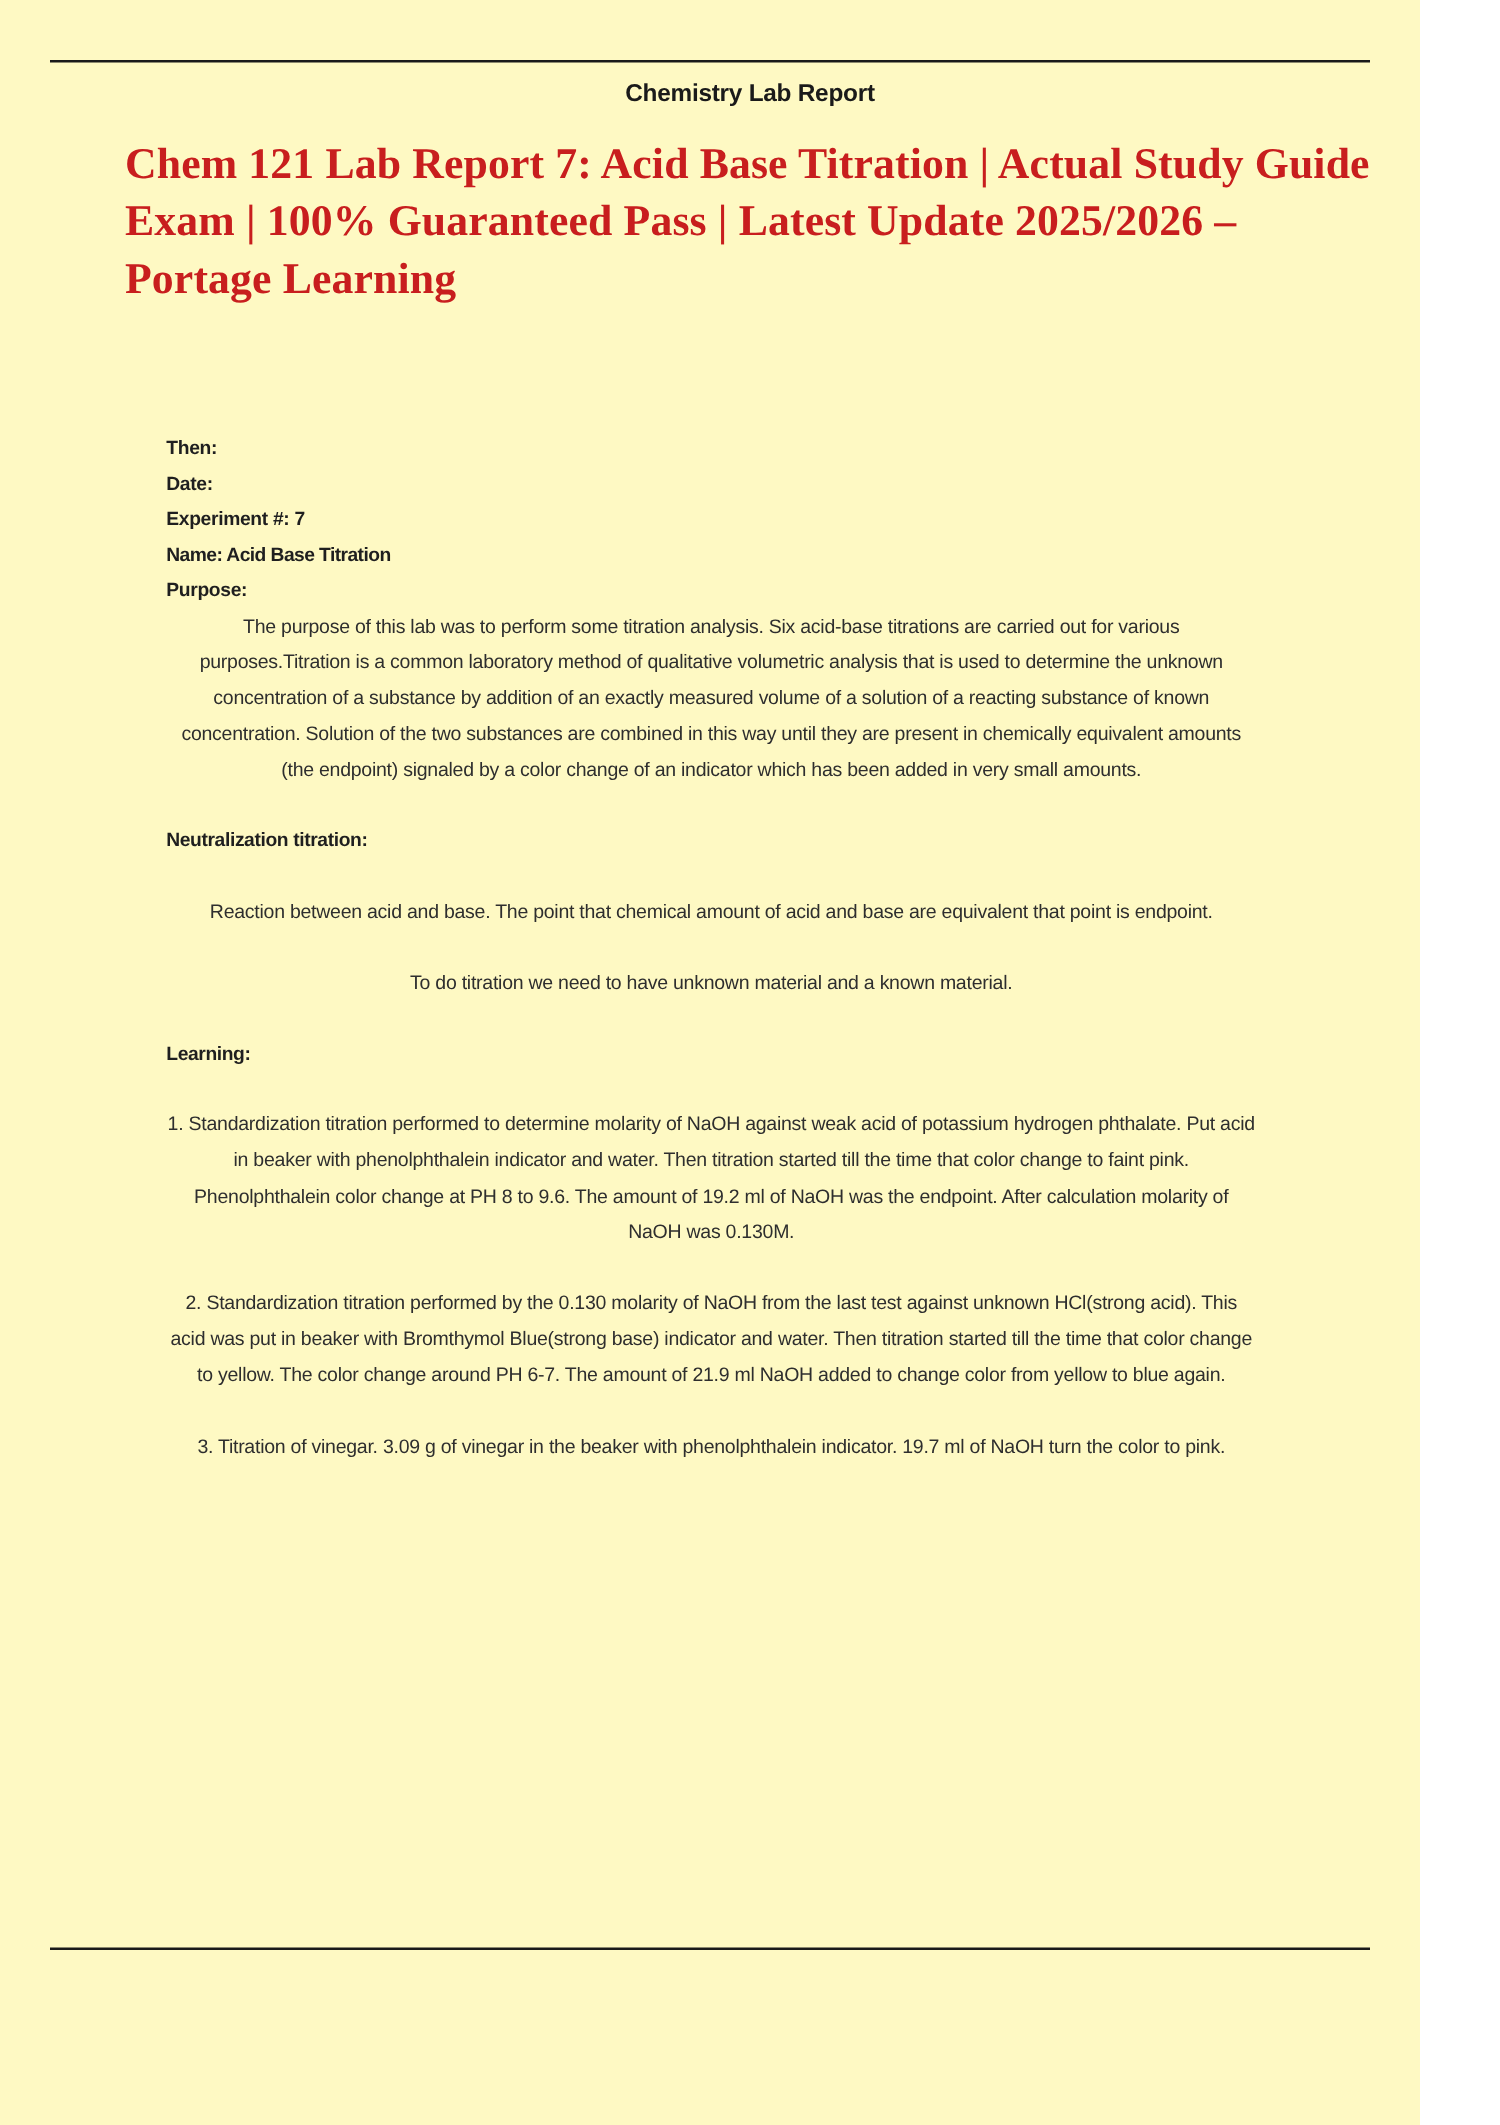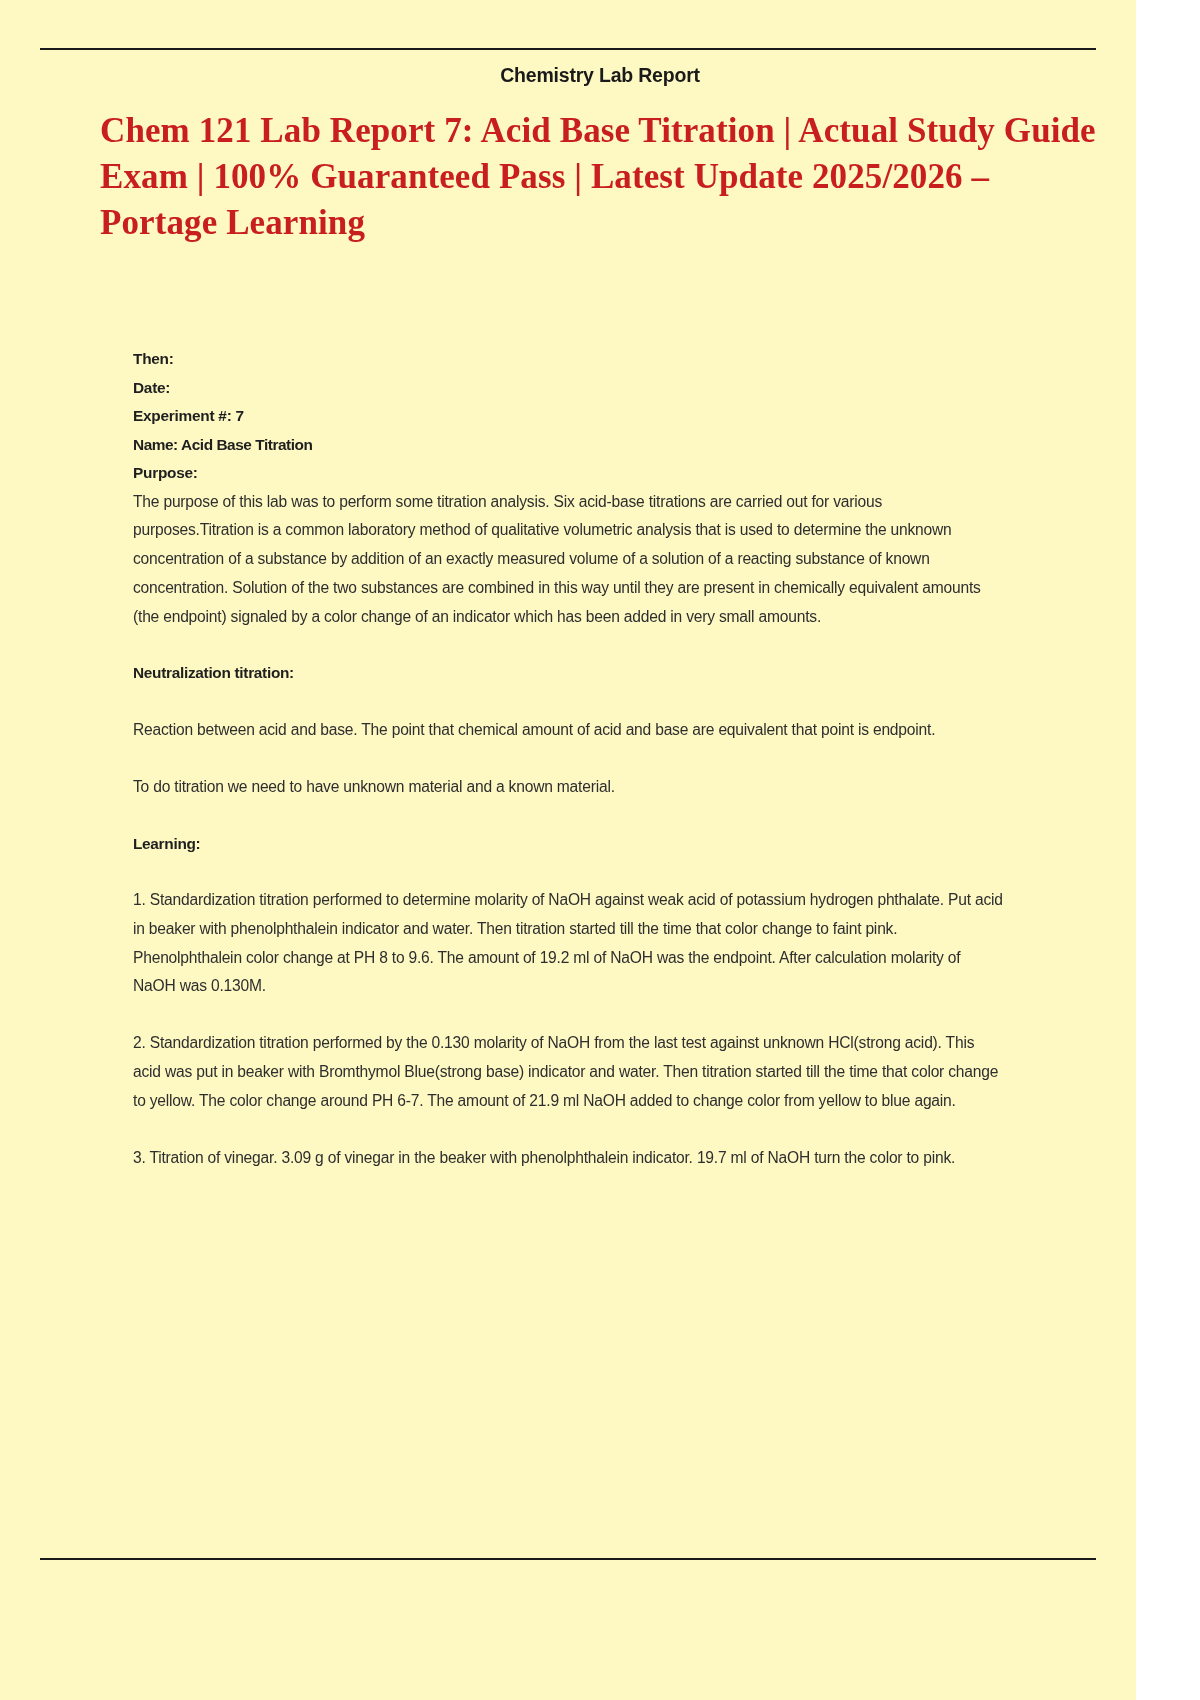--- a/index.html
+++ b/index.html
@@ -78,20 +78,21 @@
   }
   .meta-line .val { font-weight: bold; }
   .meta-line.tight { letter-spacing: -0.45px; }
 
   p.para {
     margin: 0;
     font-size: 15.6px;
     line-height: 28.8px;
     color: #2e2e2e;
     letter-spacing: -0.2px;
+    text-align: center;
   }
   .gap-md { height: 28px; }
 
   .section-head {
     font-weight: bold;
     font-size: 15.4px;
     line-height: 28.5px;
     color: #1f1f1f;
     letter-spacing: -0.3px;
   }

